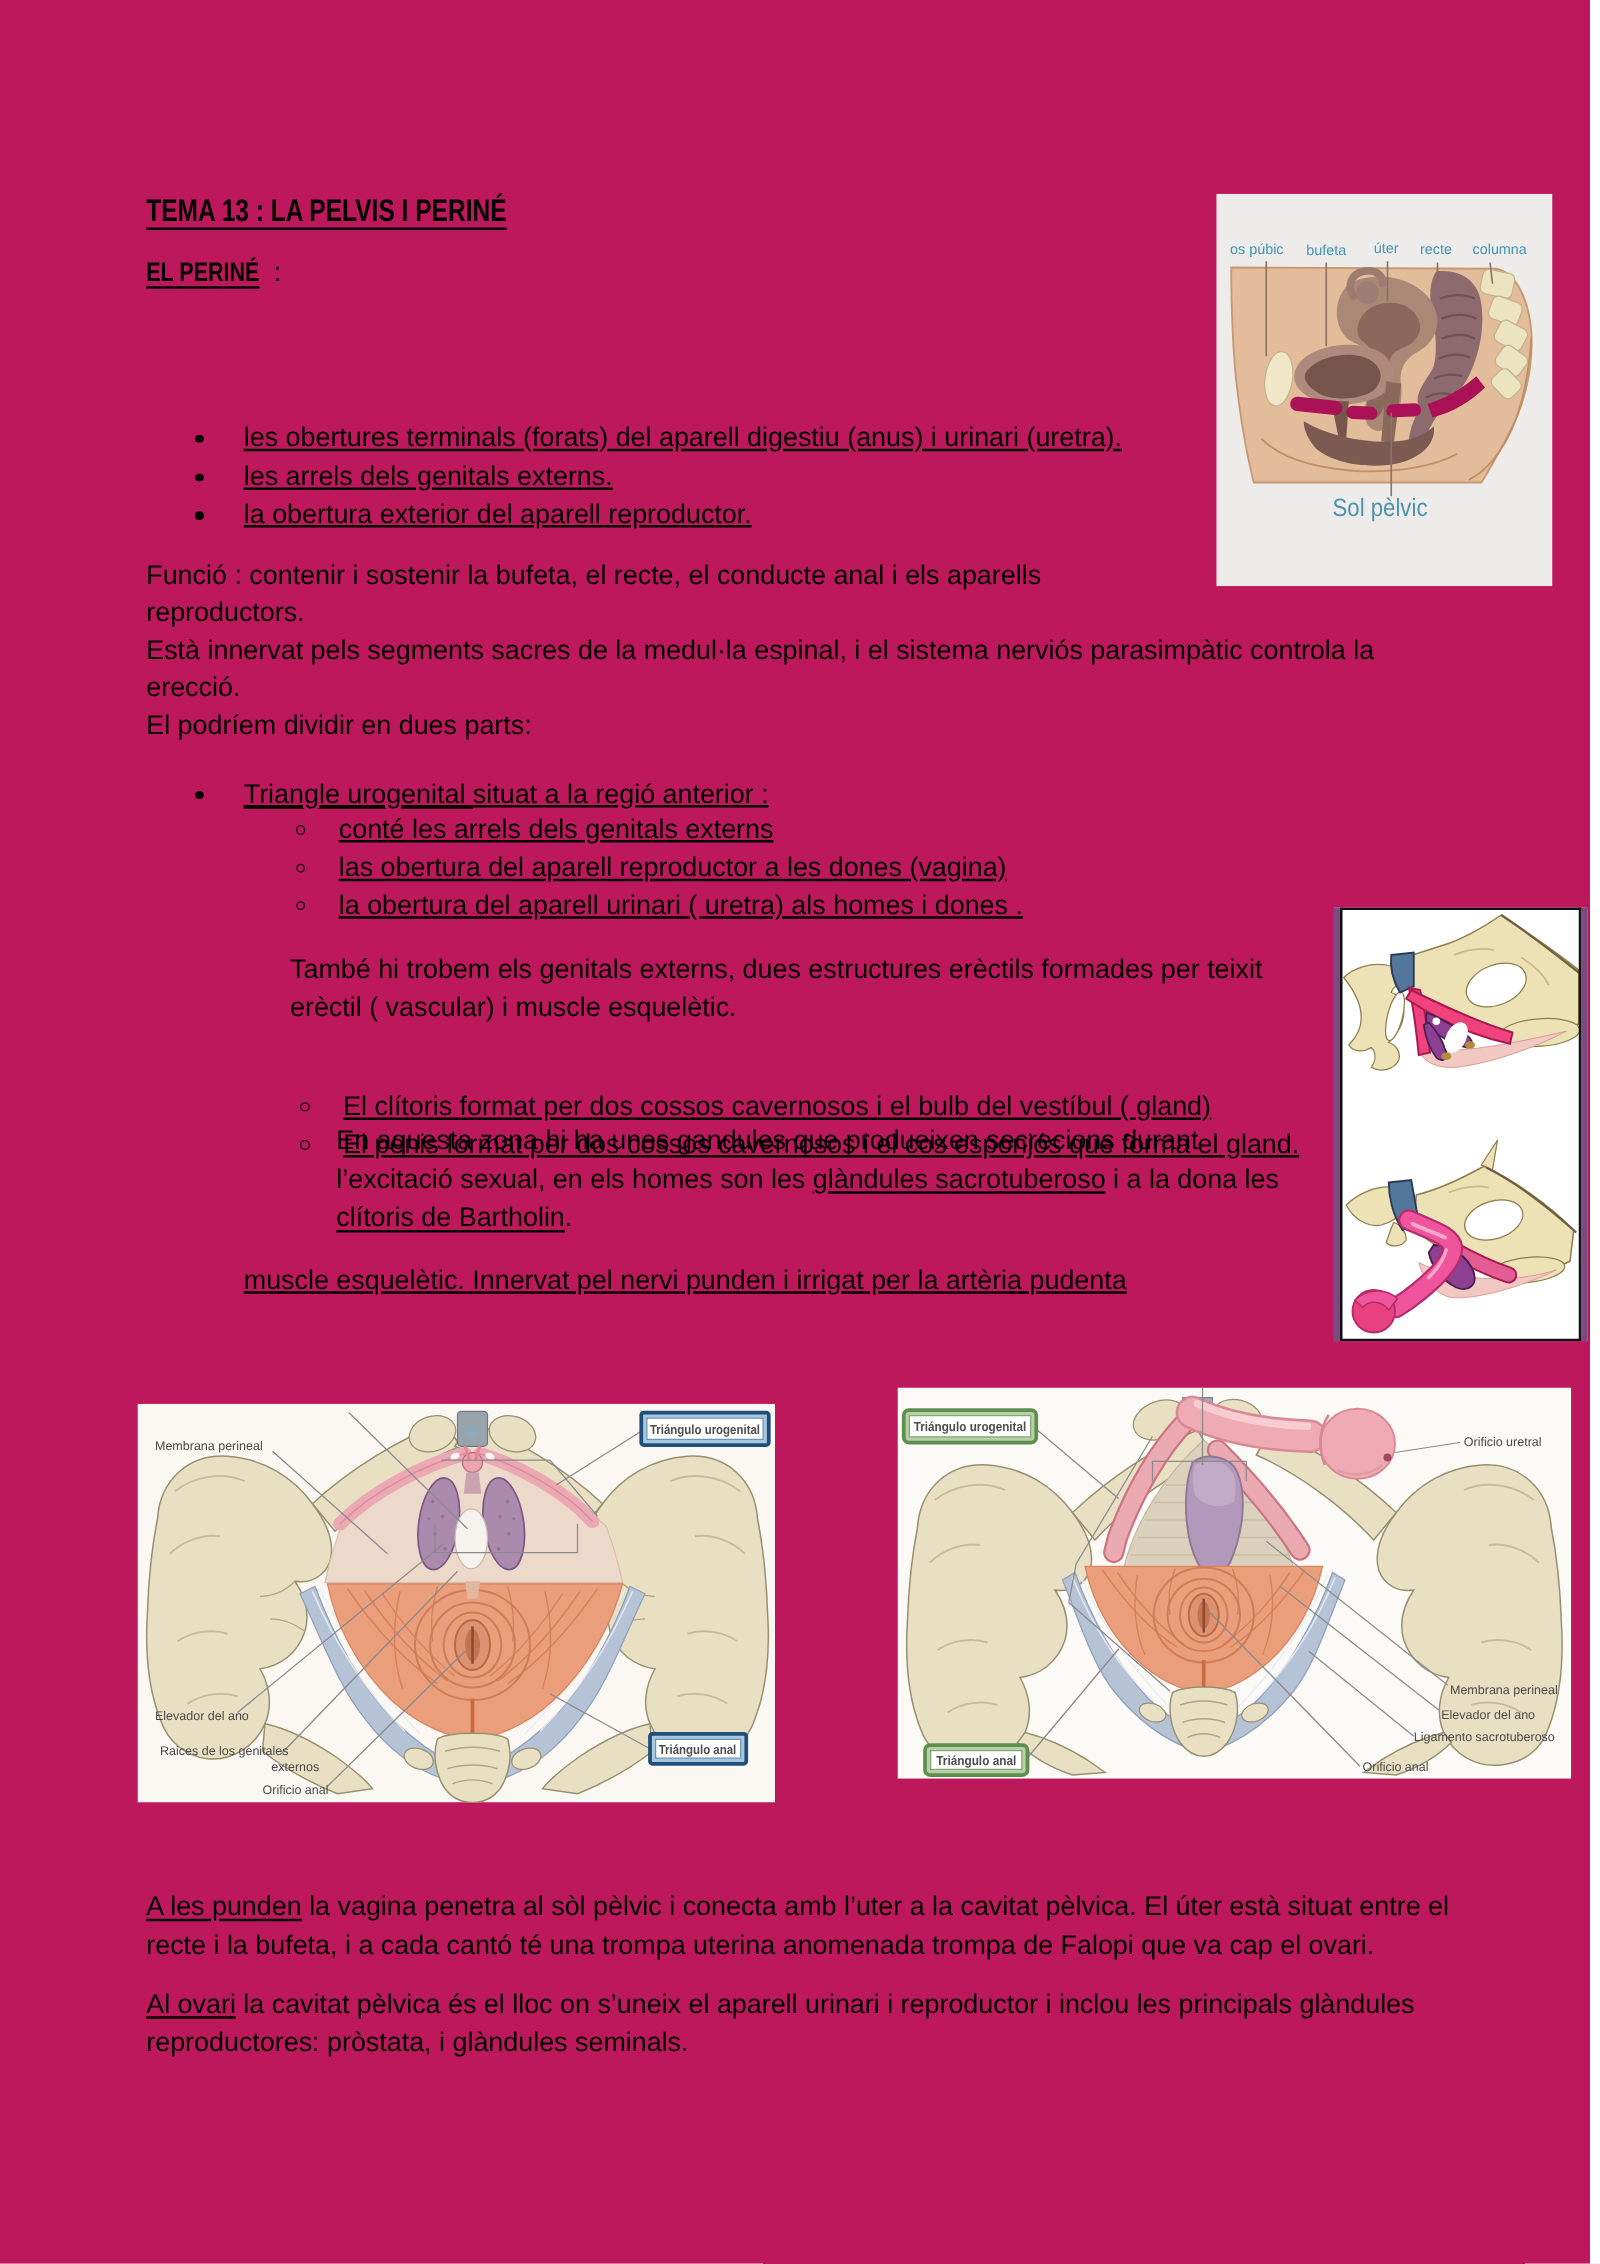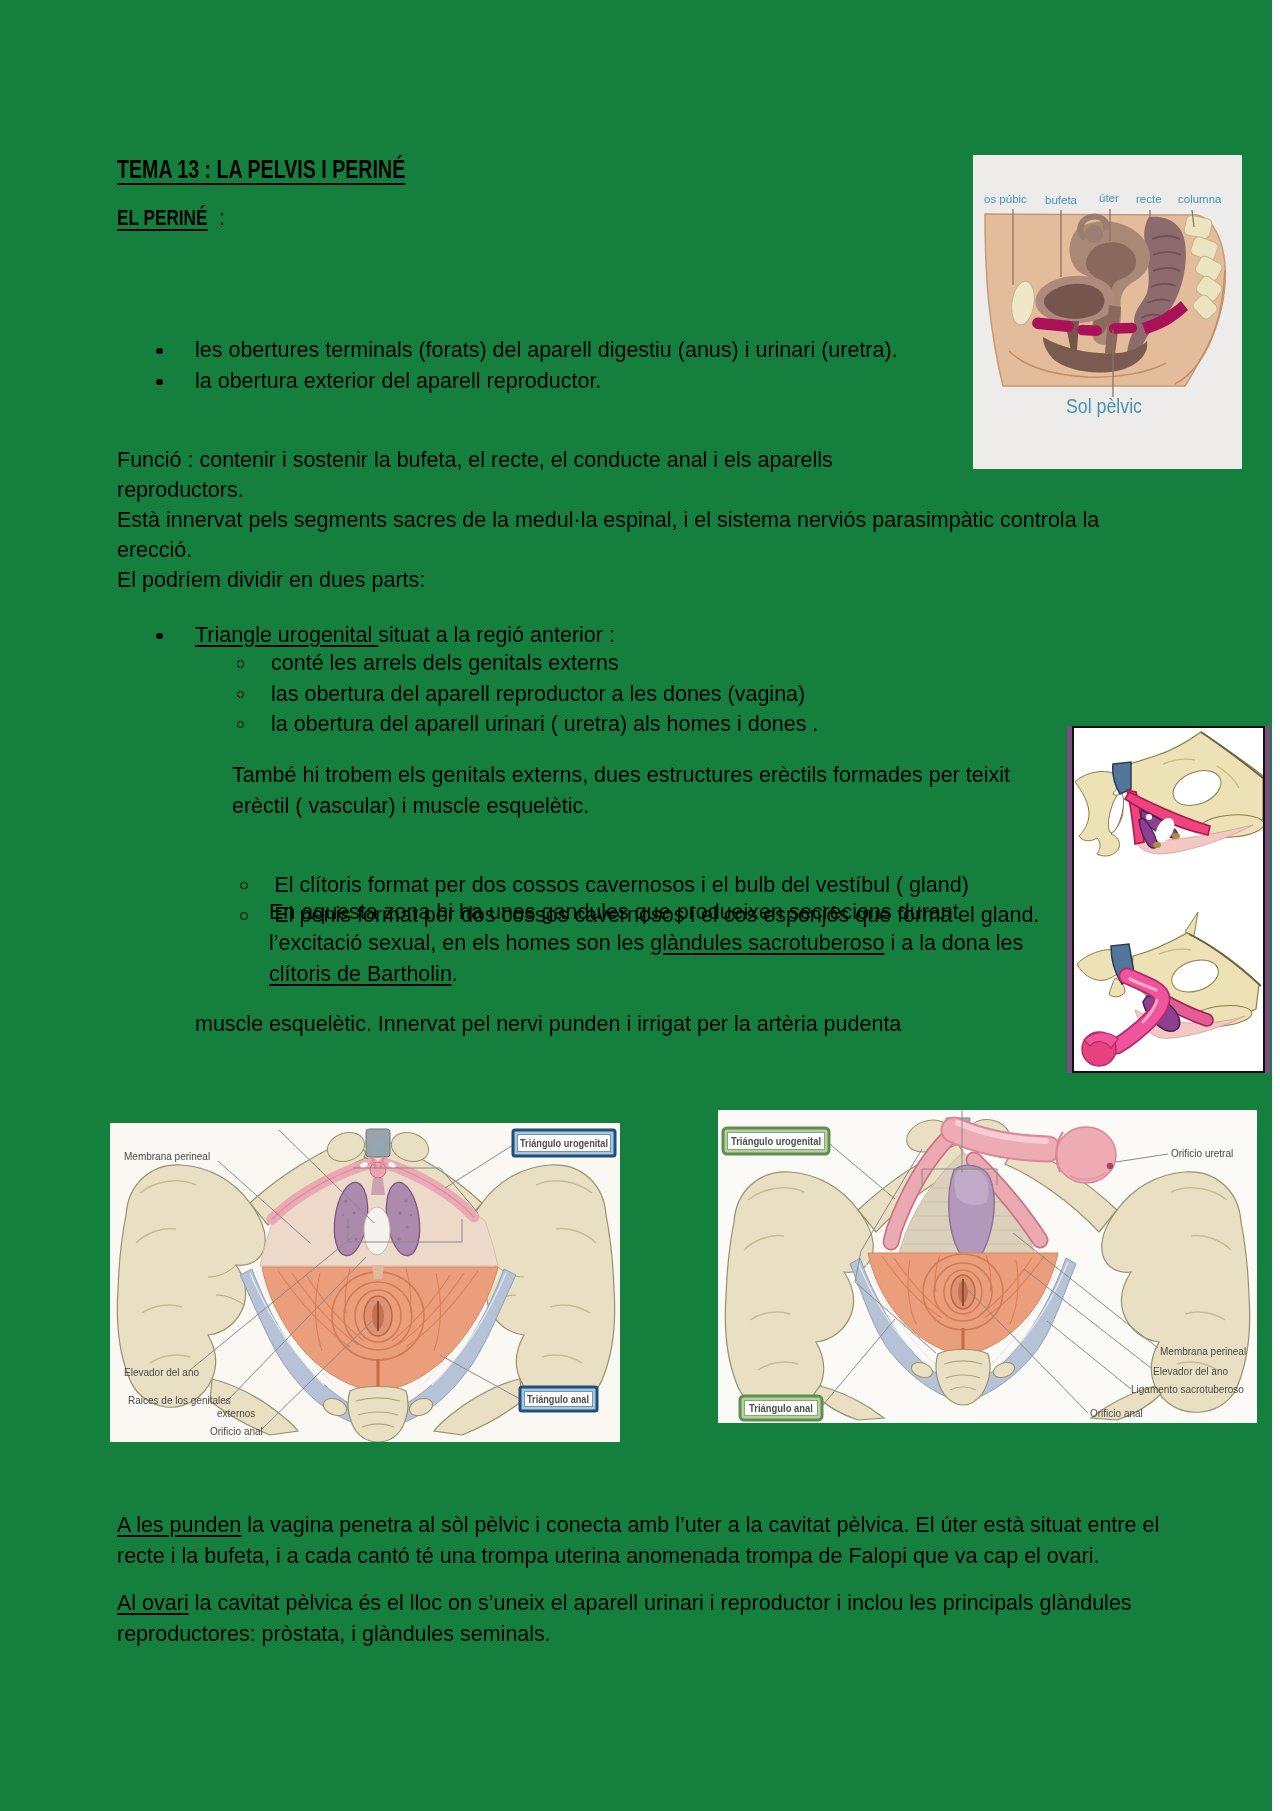--- a/index.html
+++ b/index.html
@@ -1,36 +1,37 @@
 <!DOCTYPE html>
 <html><head>
 <meta charset="utf-8">
 <style>
 html,body{margin:0;padding:0;background:#ffffff;}
-#page{position:relative;width:1272px;height:1811px;background:#15803d;overflow:hidden;
+#page{position:relative;width:1272px;height:1811px;background:#be185d;overflow:hidden;
   font-family:"Liberation Sans",sans-serif;color:#000;}
 .t{position:absolute;white-space:nowrap;font-size:21.5px;line-height:30px;}
 .b{font-weight:bold;}
 u{text-decoration:underline;text-decoration-thickness:1.6px;text-underline-offset:3px;}
-.row{position:relative;}
+.row{position:relative;text-decoration:underline;}
 .dot{position:absolute;left:0;width:6.5px;height:6.5px;border-radius:50%;background:#000;}
 .circ{position:absolute;left:0;width:5.6px;height:5.6px;border-radius:50%;border:1.3px solid #000;background:transparent;}
 </style>
 </head>
 <body>
 <div id="page">
 
 <div class="t b" style="left:117px;top:153.8px;font-size:25px;line-height:30px;transform:scaleX(0.785);transform-origin:0 0;"><u style="text-decoration-thickness:2.2px;text-underline-offset:5px;">TEMA 13 : LA PELVIS I PERINÉ</u></div>
 
 <div class="t b" style="left:117px;top:203.1px;transform:scaleX(0.80);transform-origin:0 0;"><u style="text-decoration-thickness:2px;text-underline-offset:4px;">EL PERINÉ</u></div>
 <div class="t" style="left:219px;top:203.1px;">:</div>
 
 
 <div class="t" style="left:156px;top:334.8px;line-height:30.8px;">
   <div class="row" style="padding-left:39px;"><span class="dot" style="top:13px;"></span>les obertures terminals (forats) del aparell digestiu (anus) i urinari (uretra).</div>
+  <div class="row" style="padding-left:39px;"><span class="dot" style="top:13px;"></span>les arrels dels genitals externs.</div>
   <div class="row" style="padding-left:39px;"><span class="dot" style="top:13px;"></span>la obertura exterior del aparell reproductor.</div>
 </div>
 
 <div class="t" style="left:117px;top:445.4px;">Funció : contenir i sostenir la bufeta, el recte, el conducte anal i els aparells<br>reproductors.<br>Està innervat pels segments sacres de la medul·la espinal, i el sistema nerviós parasimpàtic controla la<br>erecció.<br>El podríem dividir en dues parts:</div>
 
 <div class="t" style="left:156px;top:619.6px;">
   <div class="row" style="padding-left:39px;"><span class="dot" style="top:13px;"></span><u>Triangle urogenital </u>situat a la regió anterior :</div>
 </div>
 
 <div class="t" style="left:236.5px;top:648.4px;line-height:30.25px;">

